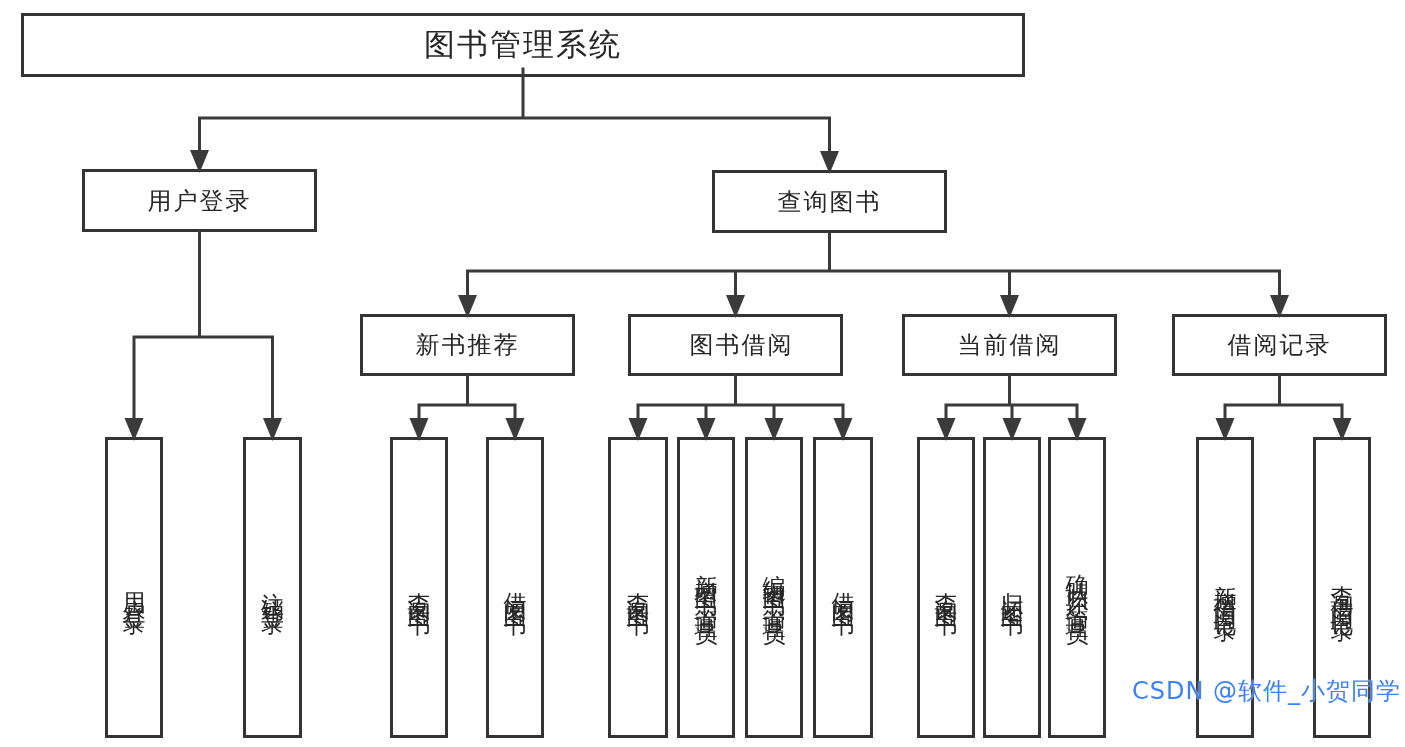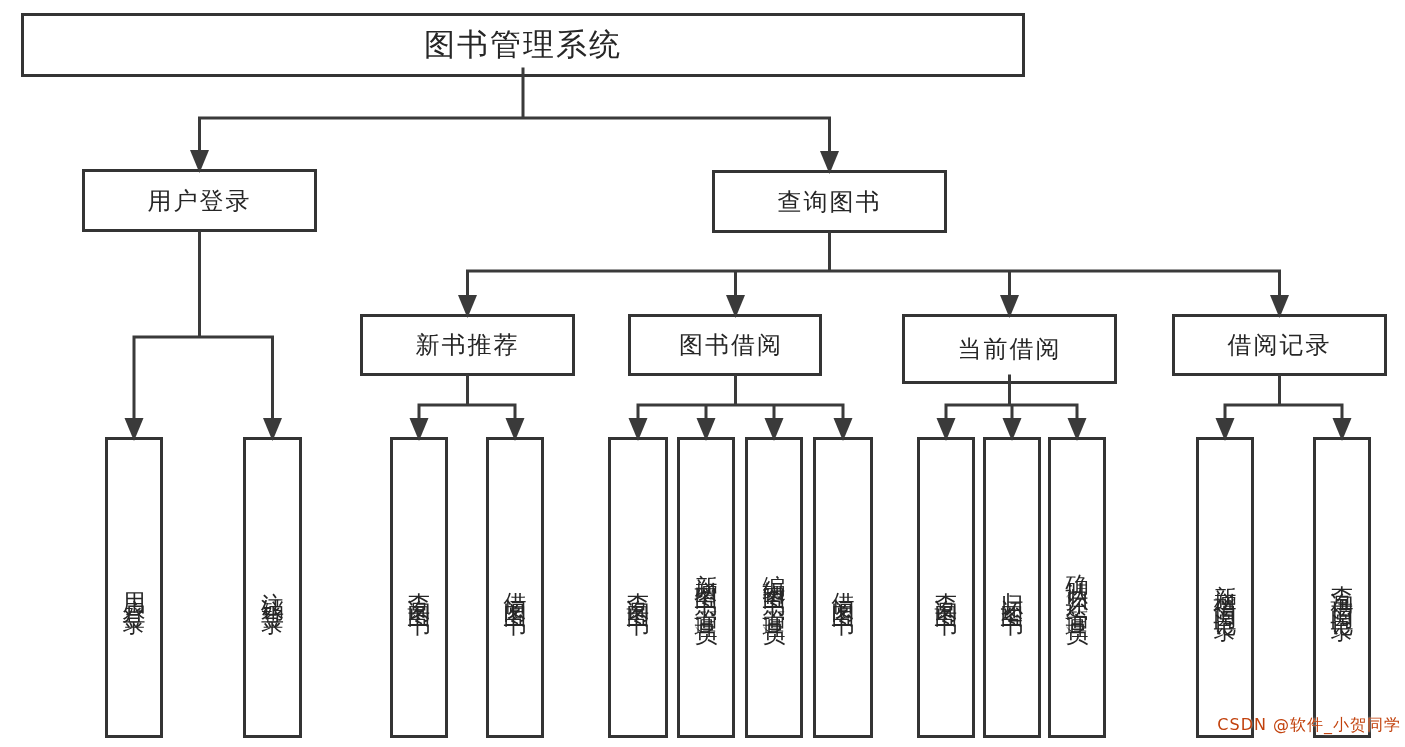--- a/index.html
+++ b/index.html
@@ -20,22 +20,22 @@
     top:437px;height:301px;
     border:3px solid #343434;background:#ffffff;
     display:flex;align-items:center;justify-content:center;
   }
   .vbox span{
     writing-mode:vertical-rl;text-orientation:mixed;
     font-size:23px;line-height:1;letter-spacing:7px;
     color:#262626;white-space:nowrap;
   }
   .watermark{
-    position:absolute;z-index:3;right:4px;top:715px;
-    font-size:16px;color:#c2410c;letter-spacing:1px;white-space:nowrap;
+    position:absolute;z-index:3;right:4px;top:675px;
+    font-size:24px;color:#3b82f6;letter-spacing:1px;white-space:nowrap;
     text-shadow:0 0 2px #ffffff;
   }
 </style>
 </head>
 <body>
 
 <svg class="wires" width="1405" height="747" viewBox="0 0 1405 747" aria-hidden="true">
   <path d="M523 69 V118 M199.5 118 H829.5 M199.5 118 V152 M829.5 118 V153
            M199.5 232 V337 M134 337 H272.5 M134 337 V420 M272.5 337 V420
            M829.5 233 V271 M467.5 271 H1279.5 M467.5 271 V297 M735.5 271 V297 M1009.5 271 V297 M1279.5 271 V297
@@ -65,22 +65,22 @@
     <polygon points="1332.5,418 1351.5,418 1342,441"></polygon>
   </g>
 </svg>
 
 <div class="hbox" style="left:21px;top:13px;width:1004px;height:64px;font-size:31px;">图书管理系统</div>
 
 <div class="hbox" style="left:82px;top:169px;width:235px;height:63px;">用户登录</div>
 <div class="hbox" style="left:712px;top:170px;width:235px;height:63px;">查询图书</div>
 
 <div class="hbox" style="left:360px;top:314px;width:215px;height:62px;">新书推荐</div>
-<div class="hbox" style="left:628px;top:314px;width:194px;height:62px;padding-left:12px;">图书借阅</div>
-<div class="hbox" style="left:902px;top:314px;width:215px;height:70px;">当前借阅</div>
+<div class="hbox" style="left:628px;top:314px;width:215px;height:62px;padding-left:12px;">图书借阅</div>
+<div class="hbox" style="left:902px;top:314px;width:215px;height:62px;">当前借阅</div>
 <div class="hbox" style="left:1172px;top:314px;width:215px;height:62px;font-family:Liberation Serif, serif;">借阅记录</div>
 
 <div class="vbox" style="left:105px;width:58px;">
   <span>用户登录</span>
 </div>
 <div class="vbox" style="left:243px;width:59px;">
   <span>注销登录</span>
 </div>
 
 <div class="vbox" style="left:390px;width:58px;">

